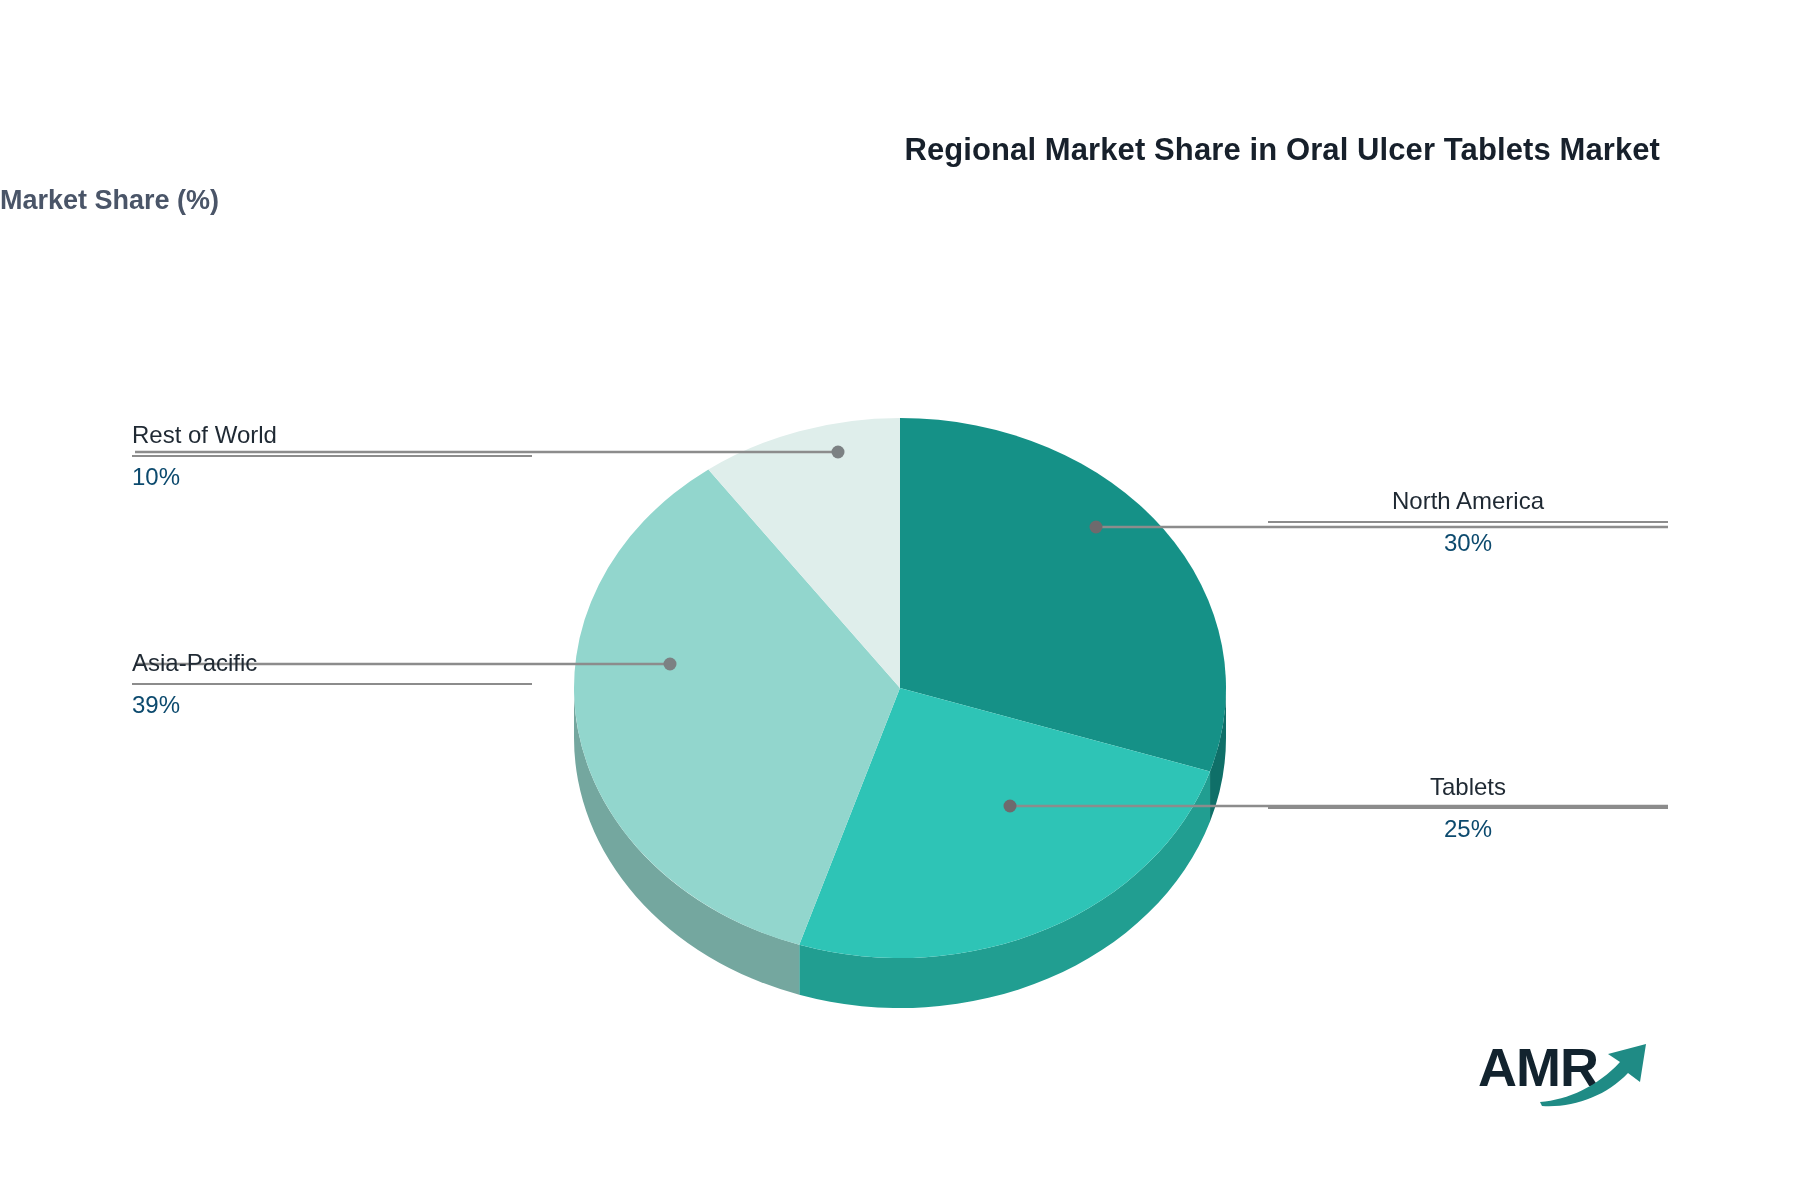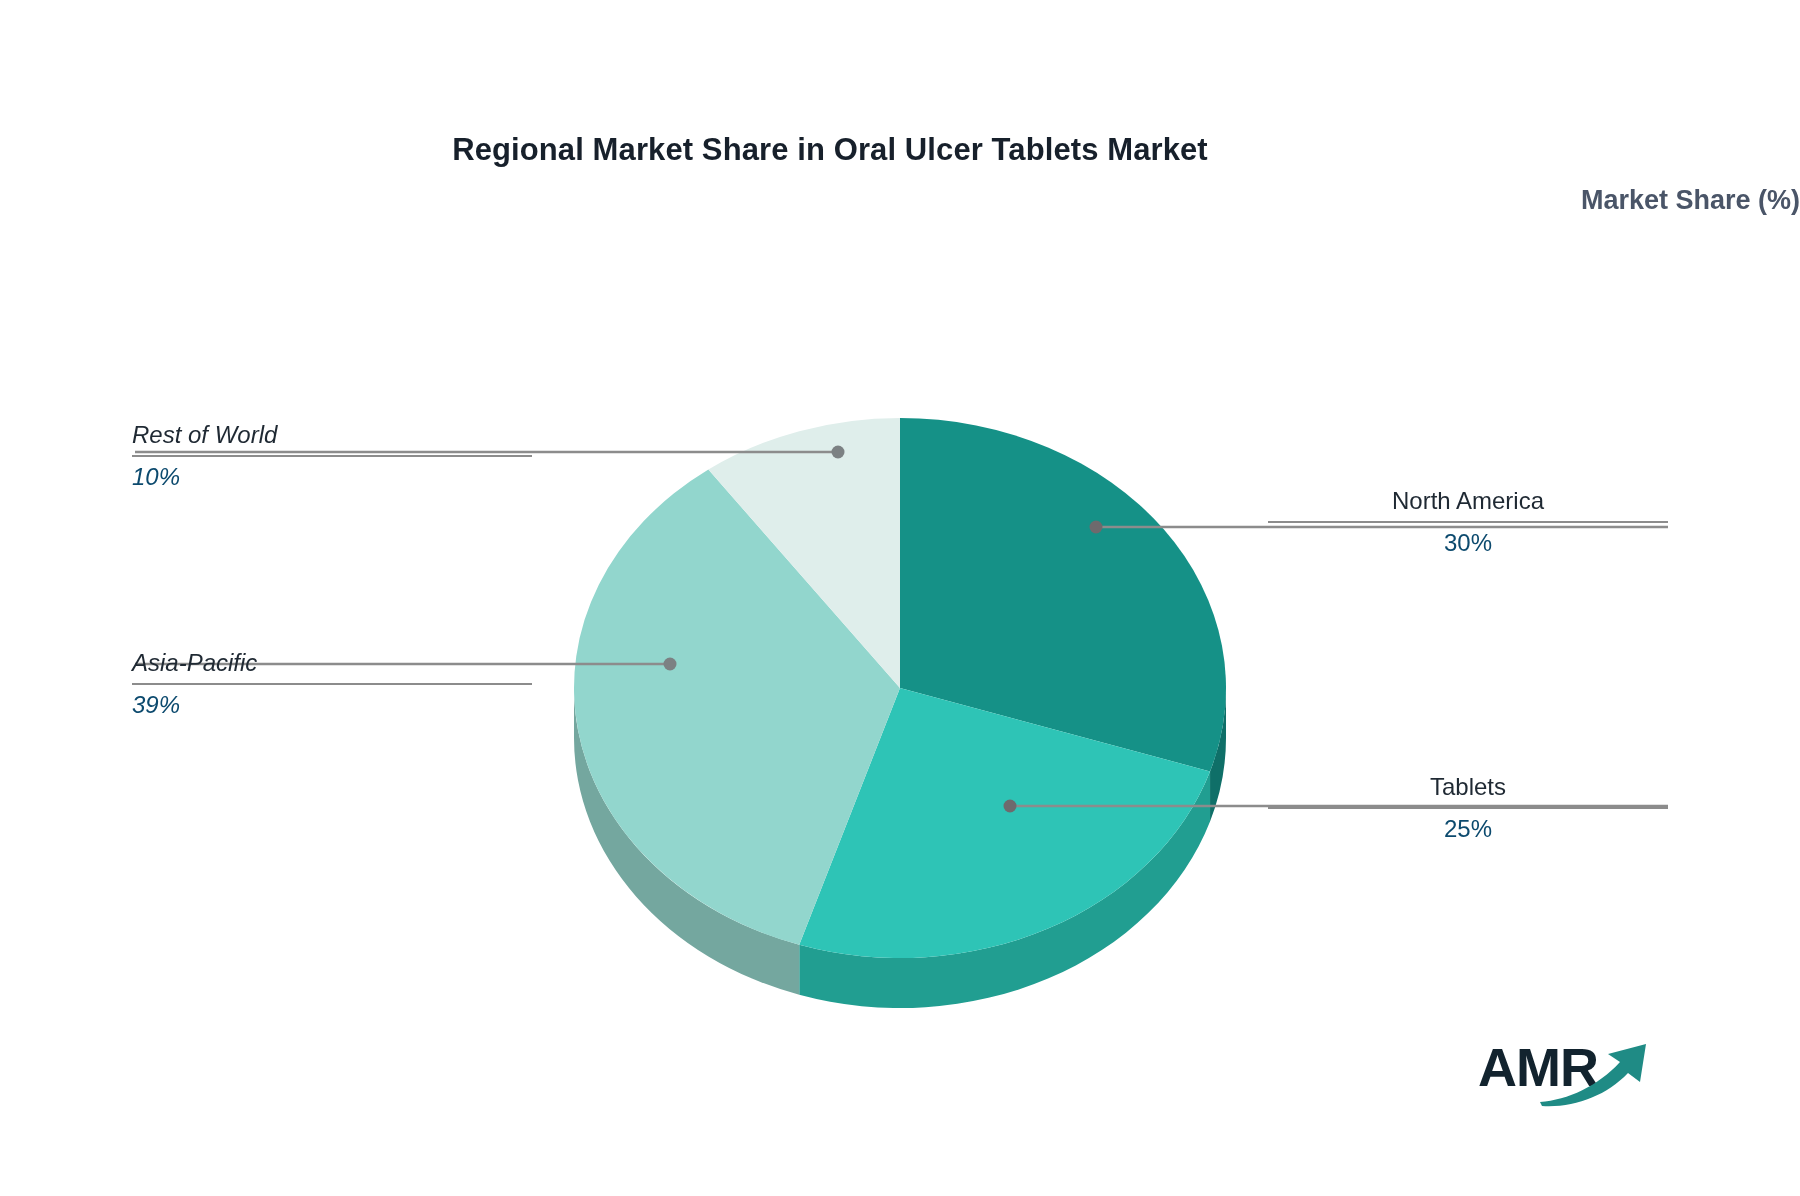--- a/index.html
+++ b/index.html
@@ -21,32 +21,32 @@
     width: 1800px;
     height: 1196px;
   }
 
   
   .title {
     position: absolute;
     left: 0;
     top: 132px;
     width: 1660px;
-    text-align: center;
+    text-align: right;
     font-size: 31px;
     font-weight: bold;
     color: #17202b;
     letter-spacing: 0.1px;
   }
   .subtitle {
     position: absolute;
     left: 0;
     top: 185px;
     width: 1800px;
-    text-align: right;
+    text-align: left;
     font-size: 27px;
     font-weight: bold;
     color: #4a5568;
   }
 
   
   .pie-wrap {
     position: absolute;
     left: 0;
     top: 0;
@@ -69,21 +69,21 @@
     height: 0;
     border-top: 2px solid #8c8c8c;
     margin-top: 5px;
     margin-bottom: 5px;
   }
   .callout .val {
     font-size: 24px;
     color: #0c4a6e;
     line-height: 30px;
   }
-  .callout.left { text-align: left; font-style: italic; }
+  .callout.left { text-align: left; }
   .callout.right { text-align: center; }
 
   #callout-rest-of-world { left: 132px; top: 420px; }
   #callout-asia-pacific  { left: 132px; top: 648px; }
   #callout-north-america { left: 1268px; top: 486px; }
   #callout-europe        { left: 1268px; top: 772px; }
 
   
   .logo {
     position: absolute;

